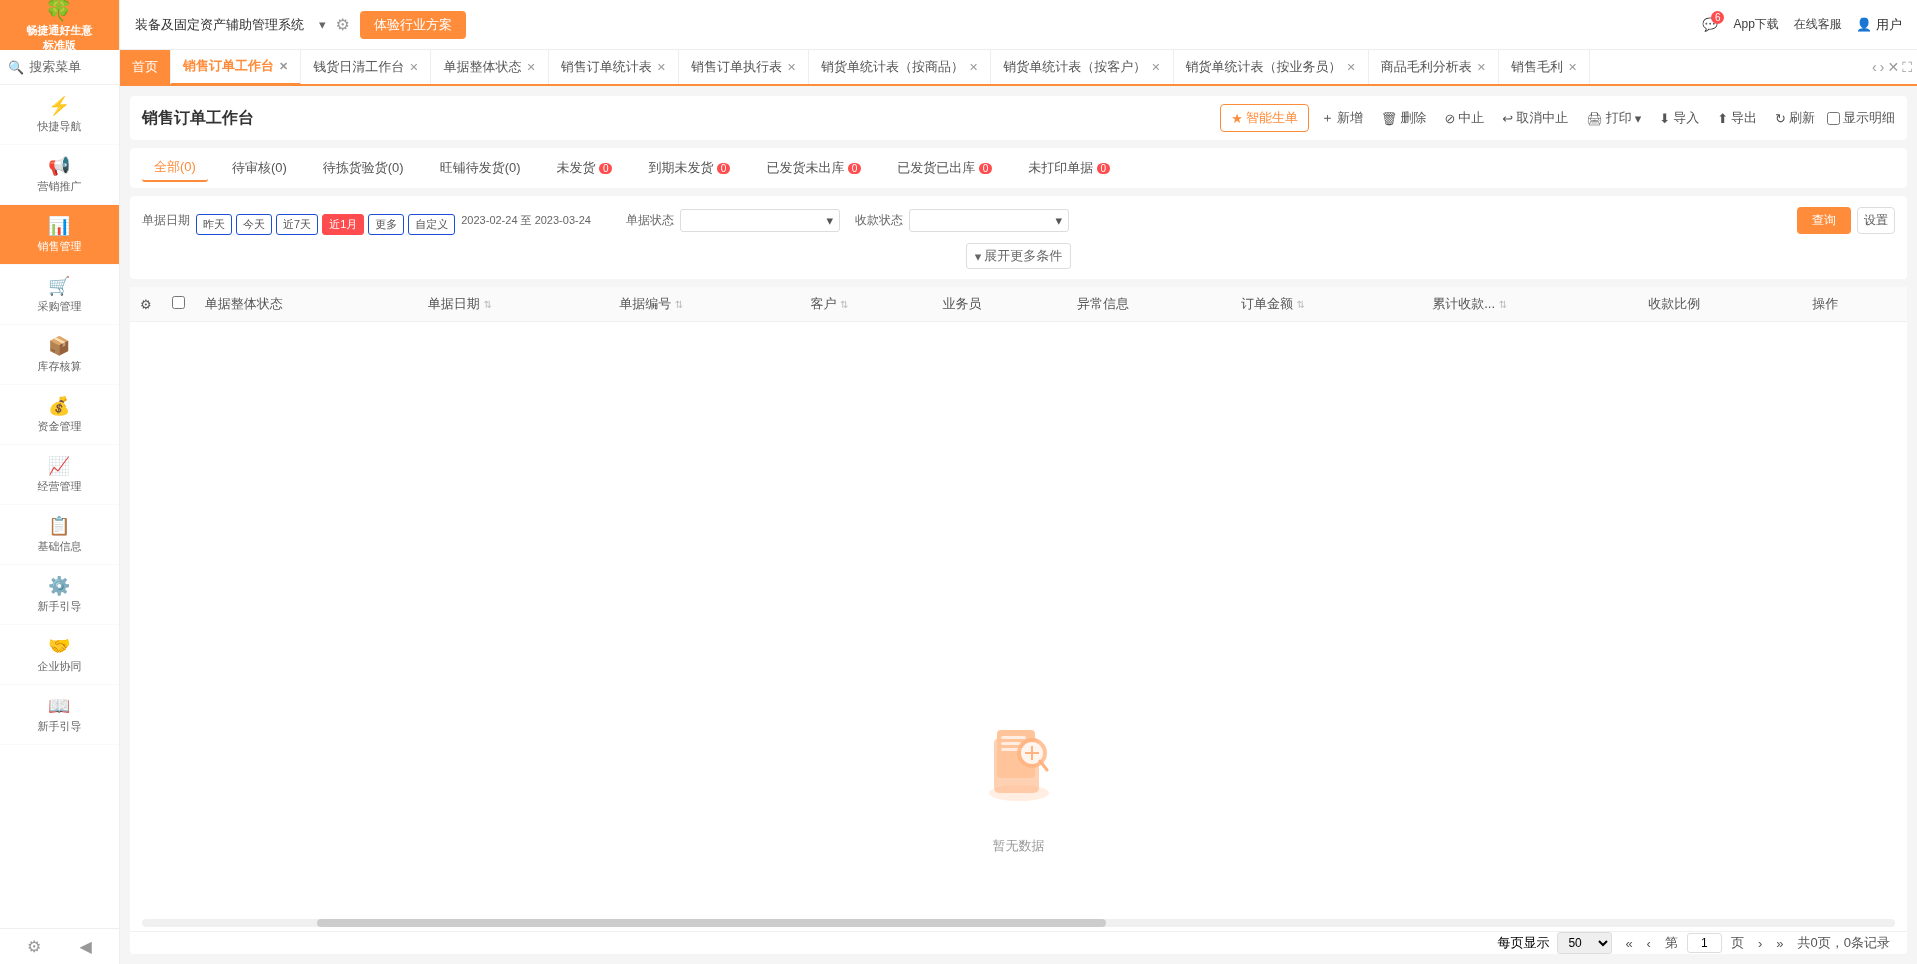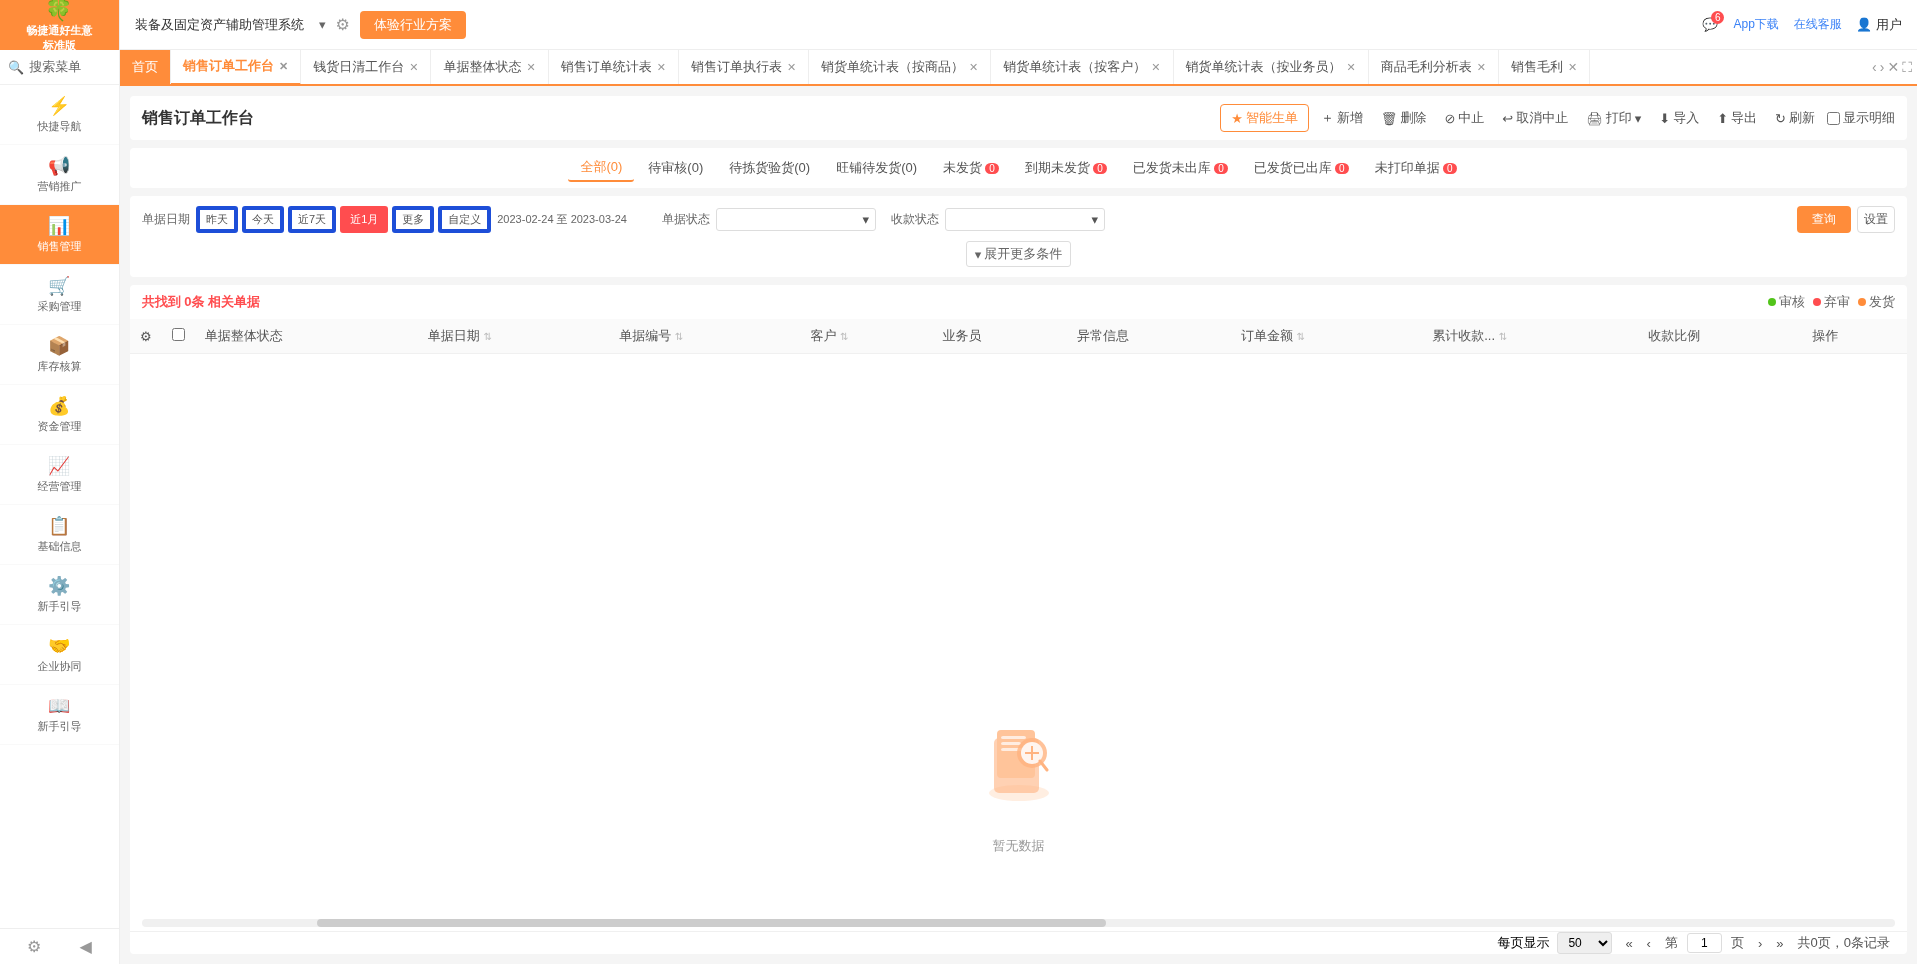--- a/index.html
+++ b/index.html
@@ -22,21 +22,21 @@
     .main { flex: 1; display: flex; flex-direction: column; overflow: hidden; }
 
     
     .topbar { height: 50px; background: #fff; display: flex; align-items: center; padding: 0 15px; border-bottom: 1px solid #eee; gap: 10px; }
     .topbar-title { font-size: 13px; color: #333; margin-right: 5px; }
     .topbar-dropdown { display: flex; align-items: center; gap: 3px; cursor: pointer; color: #666; }
     .topbar-btn { background: #ff8c3a; color: white; border: none; border-radius: 4px; padding: 5px 14px; cursor: pointer; font-size: 13px; }
     .topbar-right { margin-left: auto; display: flex; align-items: center; gap: 15px; color: #666; }
     .topbar-right .msg { position: relative; cursor: pointer; }
     .badge { background: #ff4d4f; color: white; font-size: 10px; border-radius: 10px; padding: 1px 4px; position: absolute; top: -6px; right: -6px; }
-    .topbar-right .link { cursor: pointer; color: #3b82f6; font-size: 12px; }
+    .topbar-right .link { cursor: pointer; color: #404040; font-size: 12px; }
     .topbar-right .user { cursor: pointer; color: #333; font-size: 12px; display: flex; align-items: center; gap: 3px; }
 
     
     .tabbar { background: #fff; border-bottom: 2px solid #ff8c3a; display: flex; align-items: center; overflow: hidden; height: 36px; }
     .tab { padding: 0 12px; height: 36px; display: flex; align-items: center; gap: 5px; cursor: pointer; white-space: nowrap; font-size: 12px; color: #555; border-right: 1px solid #eee; flex-shrink: 0; }
     .tab.active { background: #fff; color: #ff8c3a; border-bottom: 2px solid #ff8c3a; font-weight: bold; }
     .tab .tab-close { color: #999; font-size: 11px; cursor: pointer; }
     .tab-home { background: #ff8c3a; color: white !important; }
     .tabbar-arrows { display: flex; align-items: center; margin-left: auto; padding: 0 5px; gap: 3px; flex-shrink: 0; }
     .tabbar-arrows span { cursor: pointer; color: #999; font-size: 14px; }
@@ -47,32 +47,32 @@
     
     .page-header { display: flex; align-items: center; justify-content: space-between; background: #fff; padding: 8px 12px; border-radius: 4px; }
     .page-title { font-size: 16px; font-weight: bold; color: #333; }
     .page-actions { display: flex; align-items: center; gap: 6px; }
     .btn-smart { background: #fff; border: 1px solid #ff8c3a; color: #ff8c3a; border-radius: 4px; padding: 4px 10px; cursor: pointer; font-size: 12px; display: flex; align-items: center; gap: 3px; }
     .btn-action { background: none; border: none; color: #555; cursor: pointer; font-size: 12px; display: flex; align-items: center; gap: 3px; padding: 4px 6px; }
     .btn-orange { background: #ff8c3a; color: white; border: none; border-radius: 4px; padding: 4px 15px; cursor: pointer; font-size: 12px; text-align: center; }
     .checkbox-label { display: flex; align-items: center; gap: 3px; font-size: 12px; color: #555; }
 
     
-    .subtabs { display: flex; align-items: center; background: #fff; border-radius: 4px; padding: 6px 12px; gap: 2px; justify-content: center; }
+    .subtabs { display: flex; align-items: center; background: #fff; border-radius: 4px; padding: 6px 12px; gap: 12px; }
     .subtab { padding: 4px 12px; cursor: pointer; font-size: 12px; color: #555; border-radius: 3px; white-space: nowrap; }
     .subtab.active { color: #ff8c3a; border-bottom: 2px solid #ff8c3a; }
     .subtab .badge-red { background: #ff4d4f; color: white; font-size: 10px; border-radius: 10px; padding: 0 4px; }
 
     
     .filter-area { background: #fff; border-radius: 4px; padding: 10px 12px; display: flex; flex-direction: column; gap: 8px; }
     .filter-row { display: flex; align-items: center; gap: 15px; flex-wrap: wrap; }
     .filter-item { display: flex; align-items: center; gap: 6px; }
     .filter-label { color: #666; font-size: 12px; white-space: nowrap; }
     .filter-date-btns { display: flex; gap: 4px; }
-    .date-btn { padding: 2px 6px; border: 4px solid #1d4ed8; border-radius: 3px; cursor: pointer; font-size: 11px; color: #555; background: #fff; }
+    .date-btn { padding: 2px 6px; border: 1px solid #1d4ed8; border-radius: 3px; cursor: pointer; font-size: 11px; color: #555; background: #fff; margin-top: 8px; }
     .date-btn.active { background: #ff4d4f; color: white; border-color: #ff4d4f; }
     .filter-date-range { font-size: 11px; color: #666; }
     .filter-select { border: 1px solid #ddd; border-radius: 3px; padding: 3px 6px; font-size: 12px; color: #555; background: #fff; min-width: 120px; display: flex; align-items: center; justify-content: space-between; cursor: pointer; }
     .expand-btn { display: flex; align-items: center; gap: 3px; color: #666; font-size: 12px; cursor: pointer; border: 1px solid #ddd; border-radius: 3px; padding: 3px 8px; background: #fff; margin: 0 auto; }
 
     
     .table-section { background: #fff; border-radius: 4px; flex: 1; display: flex; flex-direction: column; }
     .table-header { display: flex; align-items: center; justify-content: space-between; padding: 8px 12px; }
     .result-count { font-size: 12px; color: #666; }
     .result-count span { color: #ff4d4f; font-weight: bold; }
@@ -358,41 +358,20 @@
       </div>
       <div class="filter-row" style="justify-content:center;">
         <button class="expand-btn">
           <span>▾</span>
           <span>展开更多条件</span>
         </button>
       </div>
     </div>
 
     <div class="table-section">
-      <div class="table-header">
-        <div class="result-count">
-          <span>共找到</span>
-          <span style="color:#ff4d4f;font-weight:bold;">0条</span>
-          <span>相关单据</span>
-        </div>
-        <div class="table-actions">
-          <span class="tbl-action-btn">
-            <span class="dot dot-green"></span>
-            <span>审核</span>
-          </span>
-          <span class="tbl-action-btn">
-            <span class="dot dot-red"></span>
-            <span>弃审</span>
-          </span>
-          <span class="tbl-action-btn">
-            <span class="dot dot-orange"></span>
-            <span>发货</span>
-          </span>
-        </div>
-      </div>
       <table>
         <thead>
           <tr>
             <th style="width:30px;">⚙</th>
             <th style="width:30px;"><input type="checkbox" style=""></th>
             <th>
               <span>单据整体状态</span>
             </th>
             <th>
               <span>单据日期</span>

